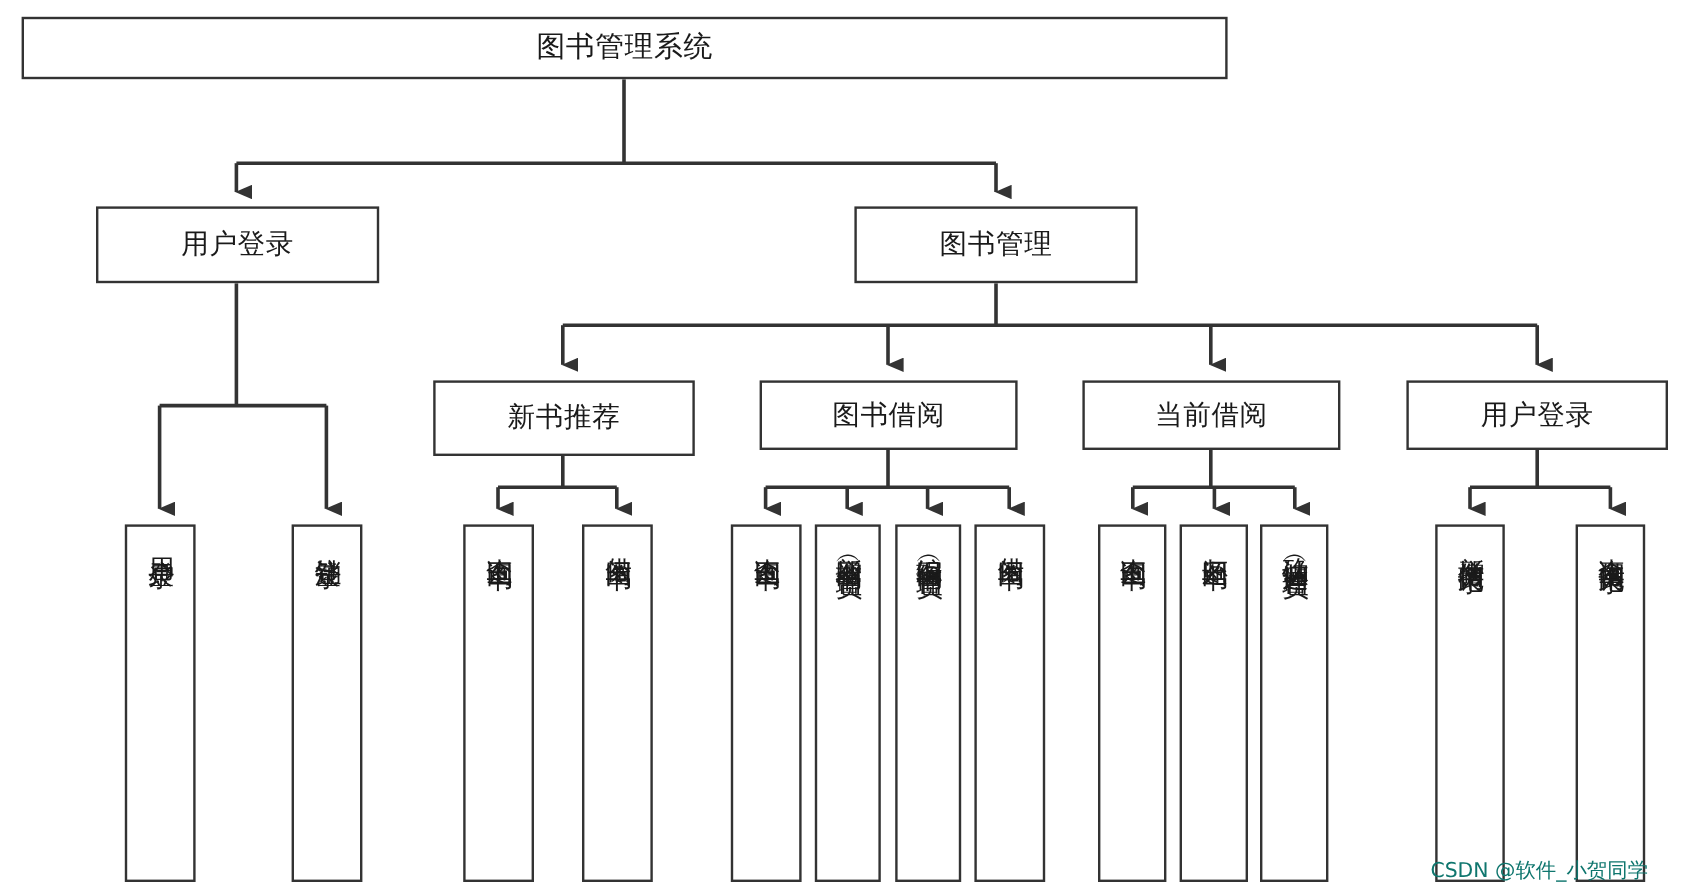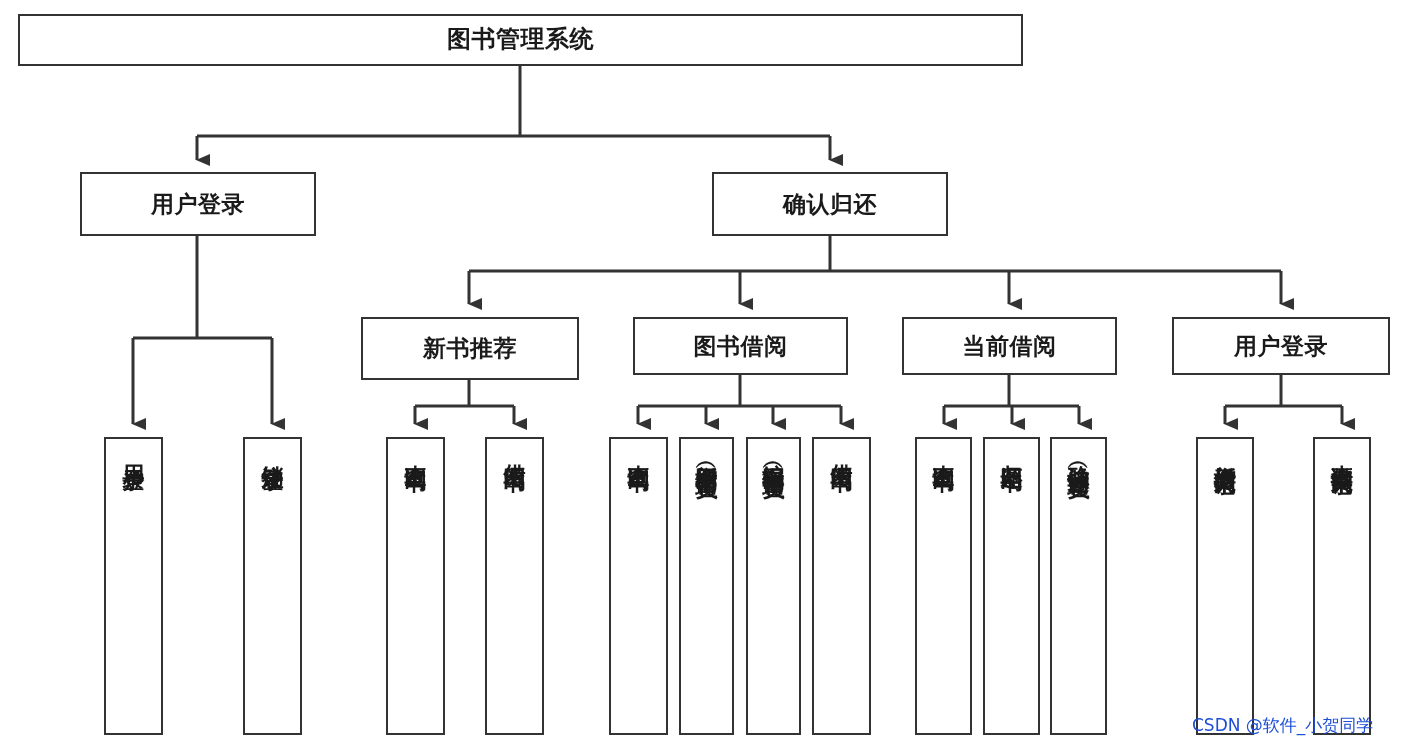--- a/index.html
+++ b/index.html
@@ -27,21 +27,20 @@
   }
   .node {
     position: absolute;
     box-sizing: border-box;
     background: #ffffff;
     border: 2px solid #333333;
     display: flex;
     align-items: center;
     justify-content: center;
     text-align: right;
-    font-weight: bold;
   }
   .node .label {
     color: #1a1a1a;
     line-height: 1.08;
     letter-spacing: 0.5px;
   }
   .node.horiz .label {
     font-size: 23px;
     writing-mode: horizontal-tb;
   }
@@ -59,21 +58,21 @@
     white-space: nowrap;
   }
   #node-root .label {
     font-size: 24px;
   }
   .watermark {
     position: absolute;
     left: 1192px;
     top: 714px;
     font-size: 17px;
-    color: #1d4ed8;
+    color: #0f766e;
     white-space: nowrap;
     font-family: "DejaVu Sans", "Liberation Sans", sans-serif;
   }
 </style>
 </head>
 <body>
 
 <div id="diagram-root">
 
   <svg class="edges" viewBox="0 0 1405 747">
@@ -127,21 +126,21 @@
   </svg>
 
   <div class="node horiz" id="node-root" style="left:18px; top:14px; width:1005px; height:52px;">
     <span class="label">图书管理系统</span>
   </div>
 
   <div class="node horiz" style="left:80px; top:172px; width:236px; height:64px;">
     <span class="label">用户登录</span>
   </div>
   <div class="node horiz" style="left:712px; top:172px; width:236px; height:64px;">
-    <span class="label">确认归还</span>
+    <span class="label">图书管理</span>
   </div>
 
   <div class="node horiz" style="left:361px; top:317px; width:218px; height:63px;">
     <span class="label">新书推荐</span>
   </div>
   <div class="node horiz" style="left:902px; top:317px; width:215px; height:58px;">
     <span class="label">当前借阅</span>
   </div>
   <div class="node horiz" style="left:633px; top:317px; width:215px; height:58px;">
     <span class="label">图书借阅</span>

